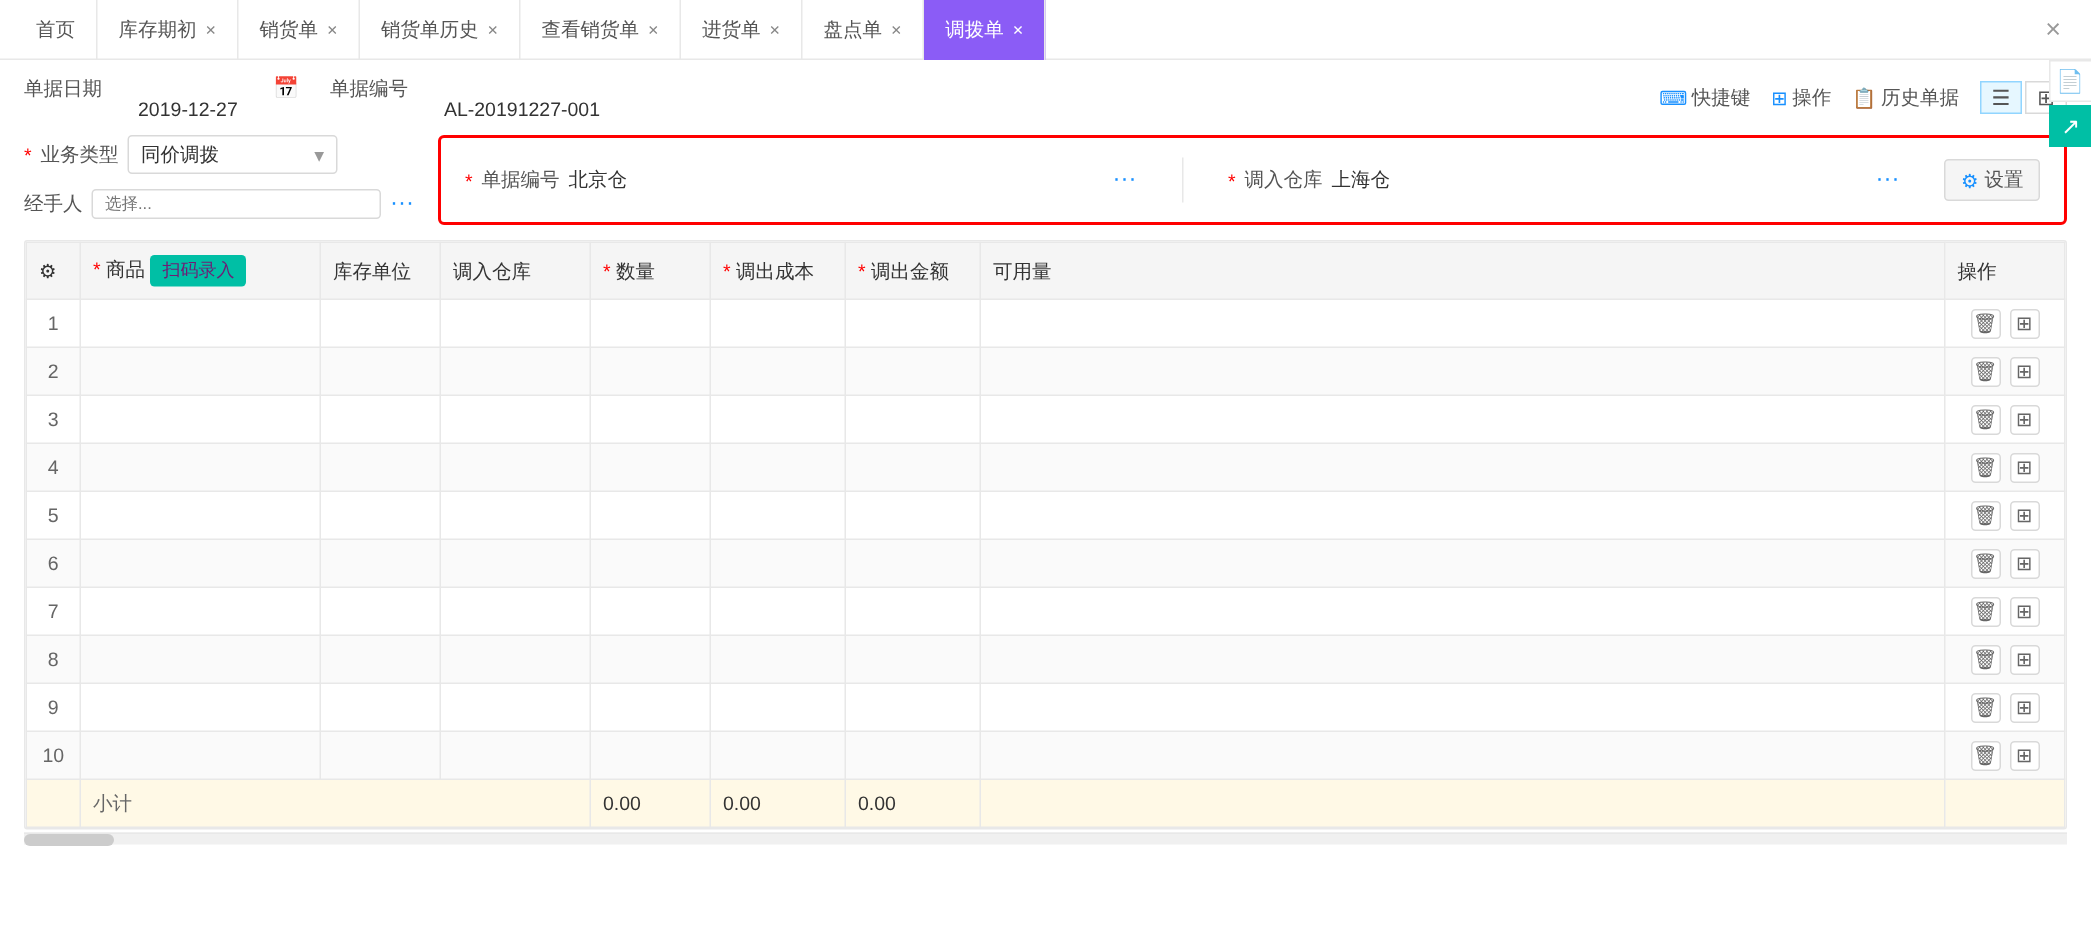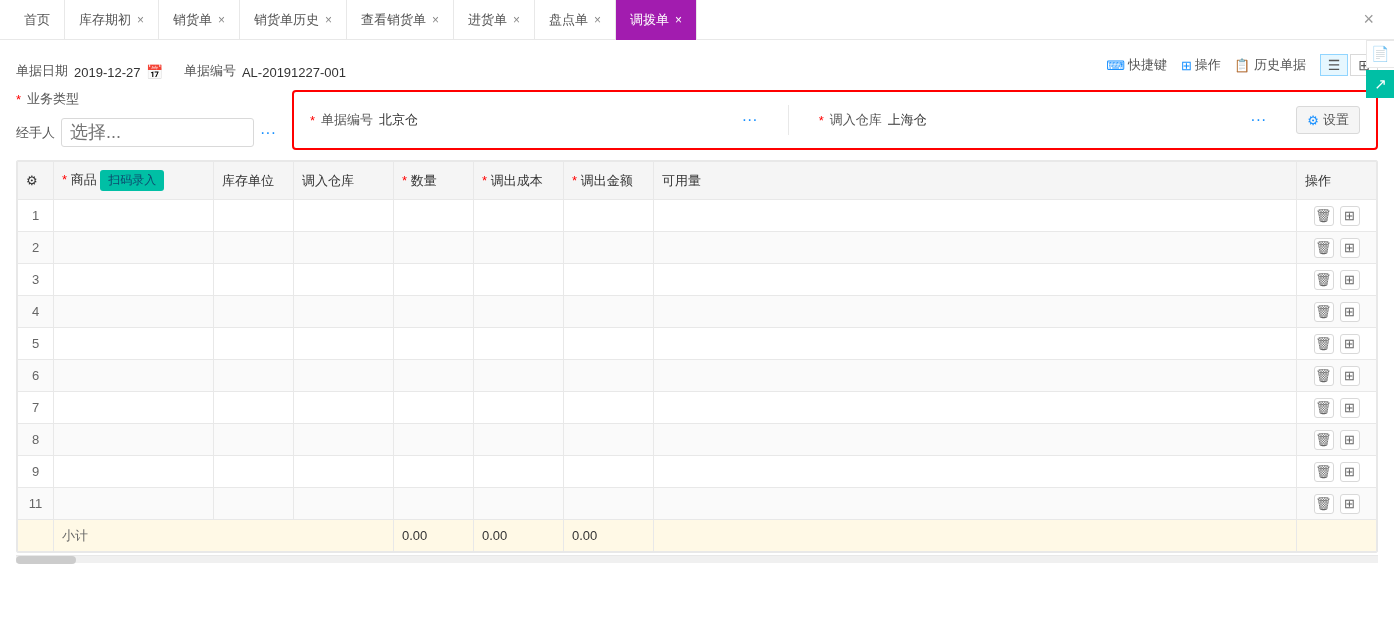--- a/index.html
+++ b/index.html
@@ -18,21 +18,21 @@
       display: flex; align-items: center;
       padding: 16px 14px;
       height: 40px;
       cursor: pointer;
       color: #555;
       font-size: 13px;
       border-right: 1px solid #e8e8e8;
       white-space: nowrap;
     }
     .tab-item.active {
-      background: #a21caf;
+      background: #8b5cf6;
       color: #fff;
     }
     .tab-item .close-icon {
       margin-left: 6px;
       font-size: 12px;
       color: inherit;
       opacity: 0.7;
     }
     .tab-item.active .close-icon { color: #fff; opacity: 1; }
     .tab-bar-close {
@@ -49,21 +49,21 @@
       background: #fff;
     }
 
     
     .header-row {
       display: flex; align-items: center;
       margin-bottom: 10px;
       gap: 20px;
     }
     .header-field {
-      display: flex; align-items: flex-end; gap: 6px; font-size: 13px; color: #333;
+      display: flex; align-items: flex-start; gap: 24px; font-size: 13px; color: #333;
     }
     .header-field .label { color: #555; }
     .header-field .value { color: #333; font-weight: 500; margin-top: 15px; }
     .calendar-icon { color: #00bfa5; cursor: pointer; font-size: 14px; }
 
     
     .toolbar-right {
       margin-left: auto;
       display: flex; align-items: center; gap: 14px;
       font-size: 13px; color: #555;
@@ -100,21 +100,21 @@
     .form-field .field-select {
       border: 1px solid #d9d9d9;
       border-radius: 3px;
       padding: 3px 8px;
       min-width: 140px;
       display: flex; align-items: center; justify-content: space-between;
       cursor: pointer; background: #fff; color: #333;
     }
     .form-field .field-input {
       border: none; outline: none; background: transparent;
-      color: #999; font-size: 18px; flex: 1;
+      color: #999; font-size: 11px; flex: 1;
     }
     .more-icon { color: #1890ff; cursor: pointer; font-size: 16px; }
 
     
     .warehouse-section {
       border: 2px solid #f00;
       border-radius: 4px;
       padding: 10px 16px;
       display: flex; align-items: center;
       flex: 1;
@@ -171,21 +171,21 @@
       border: 1px solid #e8e8e8;
       padding: 0 8px;
       color: #333;
     }
     .data-table tbody td.row-num { text-align: center; color: #666; width: 36px; }
     .subtotal-row td { background: #fff9e6 !important; }
 
     
     .scan-btn {
       background: #00bfa5;
-      color: #0c4a6e;
+      color: #701a75;
       border: none;
       border-radius: 3px;
       padding: 2px 8px;
       cursor: pointer;
       font-size: 12px;
     }
 
     
     .action-cell {
       display: flex; align-items: center; gap: 6px;
@@ -311,20 +311,24 @@
       </div>
     </div>
   </div>
 
   <div class="form-section">
 
     <div class="form-left">
       <div class="form-field">
         <span class="required">*</span>
         <span class="field-label">业务类型</span>
+        <div class="field-select">
+          <span>同价调拨</span>
+          <span style="color:#999;">▾</span>
+        </div>
       </div>
       <div class="form-field">
         <span class="field-label">经手人</span>
         <input class="field-input" type="text" style="border: 1px solid rgb(217, 217, 217); border-radius: 3px; padding: 3px 8px; width: 140px;" placeholder="选择...">
         <span class="more-icon">···</span>
       </div>
     </div>
 
     <div class="warehouse-section">
       <div class="wh-field">
@@ -524,21 +528,21 @@
             <td></td>
           <td></td>
           <td>
               <div class="action-cell">
                 <div class="action-icon">🗑</div>
                 <div class="action-icon">⊞</div>
               </div>
             </td>
         </tr>
         <tr>
-          <td class="row-num">11</td>
+          <td class="row-num">10</td>
           <td></td>
             <td></td>
             <td></td>
           <td></td>
             <td></td>
             <td></td>
           <td></td>
           <td>
               <div class="action-cell">
                 <div class="action-icon">🗑</div>

